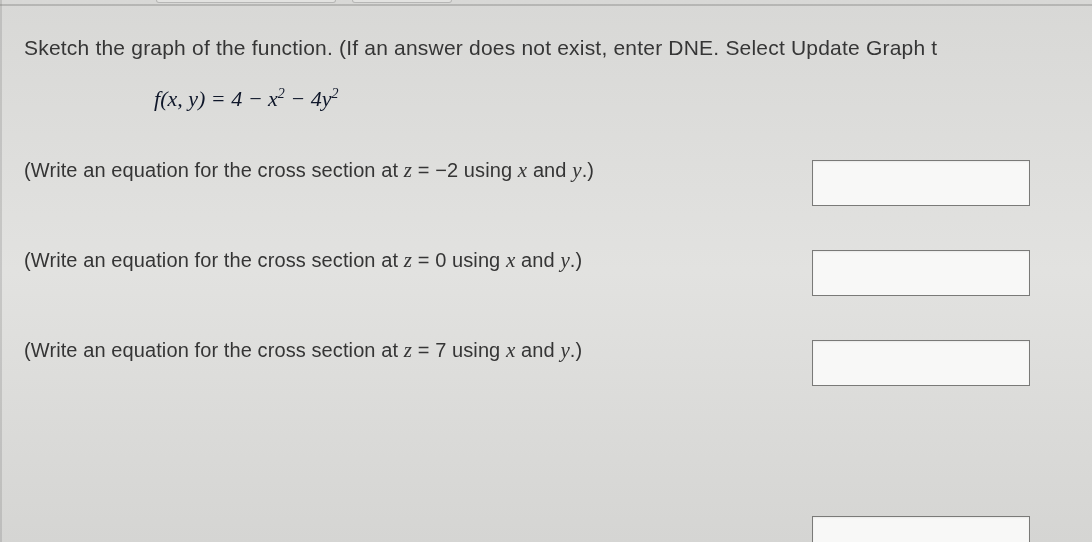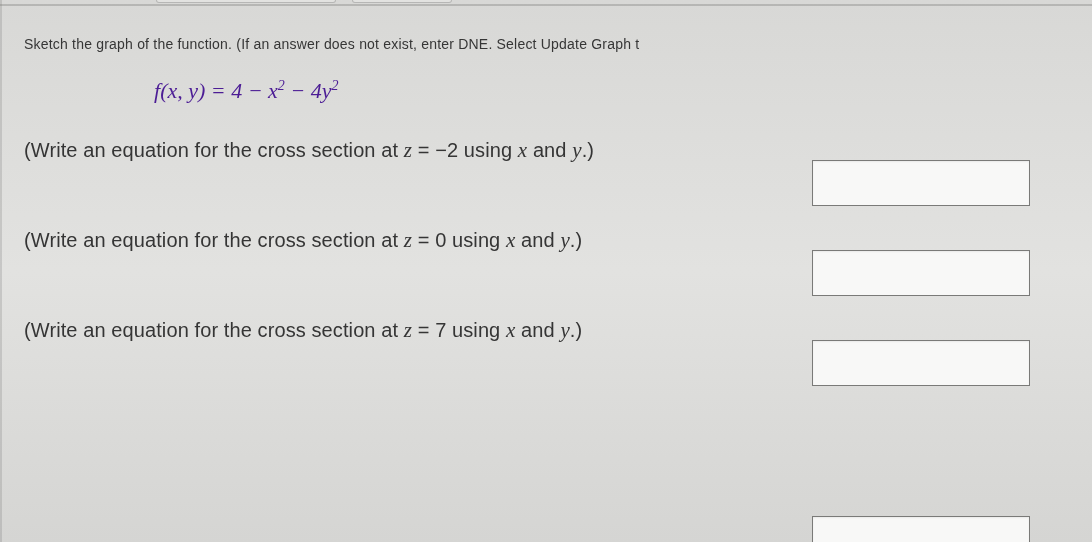--- a/index.html
+++ b/index.html
@@ -15,44 +15,44 @@
       color: #2a2a2a;
       overflow: hidden;
       position: relative;
     }
     .container {
       padding: 36px 0 0 24px;
       display: flex;
       flex-direction: column;
     }
     .instruction {
-      font-size: 14px;
+      font-size: 21px;
       color: #363636;
       margin-bottom: 26px;
       letter-spacing: 0.2px;
     }
     .formula {
       font-size: 22px;
       font-style: italic;
-      color: #4c1d95;
+      color: #0f172a;
       margin-left: 130px;
       margin-bottom: 34px;
       font-family: 'Times New Roman', Times, serif;
     }
     .formula .fn {
       font-style: italic;
     }
     .formula sup {
       font-size: 14px;
       vertical-align: super;
       line-height: 0;
     }
     .row {
       display: flex;
-      align-items: flex-start;
+      align-items: center;
       margin-bottom: 42px;
       height: 48px;
     }
     .prompt {
       font-size: 20px;
       color: #353535;
       letter-spacing: 0.1px;
       font-family: Arial, Helvetica, sans-serif;
     }
     .prompt .var {

